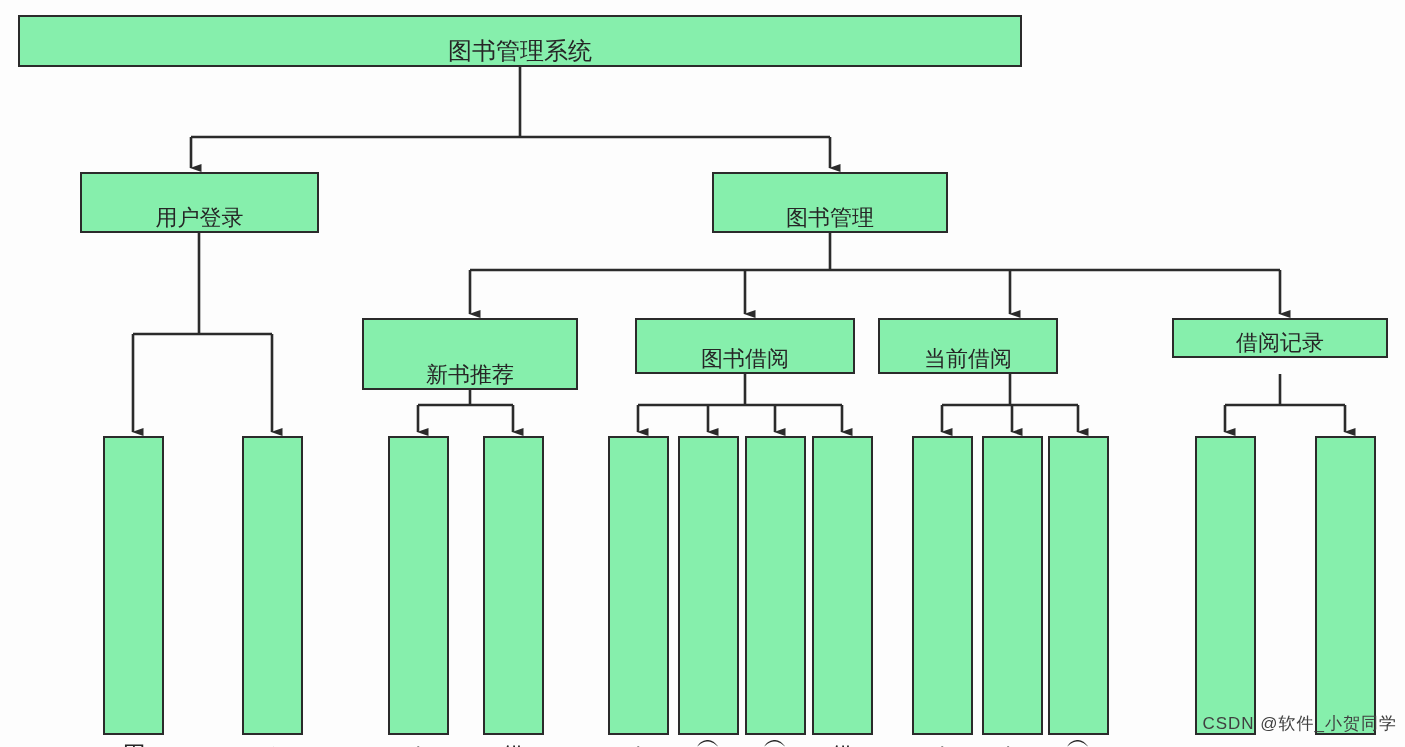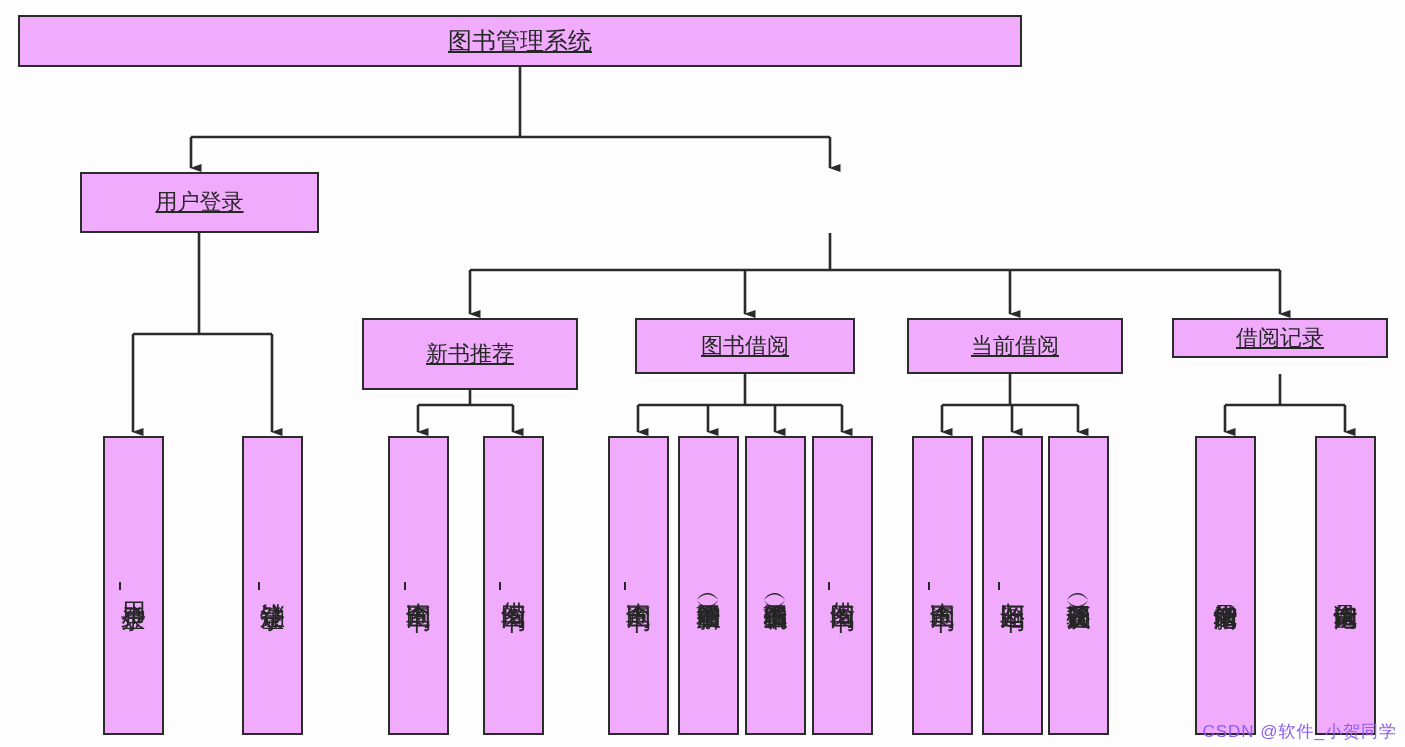--- a/index.html
+++ b/index.html
@@ -8,44 +8,43 @@
     background:#fdfdfd;
     font-family:"Liberation Sans","DejaVu Sans",sans-serif;
     overflow:hidden;
   }
   #canvas{position:relative;width:1405px;height:747px;}
   svg#wires{position:absolute;left:0;top:0;width:1405px;height:747px;pointer-events:none;}
 
   .node{
     position:absolute;
     box-sizing:border-box;
-    background:#f0abfc;
+    background:#86efac;
     border:2.5px solid #2b2b2b;
-    display:flex;align-items:center;justify-content:center;
+    display:flex;align-items:flex-end;justify-content:center;
     color:#262626;
     z-index:2;
-    text-decoration:underline;
   }
   .node .lbl{
     display:block;
     text-align:center;
     line-height:1.12;
     white-space:nowrap;
   }
   
   #n-root{left:18px;top:15px;width:1004px;height:52px;}
   #n-root .lbl{font-size:24px;}
 
   
   .lvl2 .lbl{font-size:22px;}
   #n-login{left:80px;top:172px;width:239px;height:61px;}
   #n-books{left:712px;top:172px;width:236px;height:61px;}
   #n-newrec{left:362px;top:318px;width:216px;height:72px;}
   #n-borrow{left:635px;top:318px;width:220px;height:56px;}
-  #n-current{left:907px;top:318px;width:216px;height:56px;}
+  #n-current{left:878px;top:318px;width:180px;height:56px;}
   #n-history{left:1172px;top:318px;width:216px;height:40px;}
 
   
   .leaf{top:436px;height:299px;width:61px;}
   .leaf .lbl{
     writing-mode:vertical-rl;
     text-orientation:upright;
     font-size:25px;
     letter-spacing:2px;
     line-height:1;
@@ -53,22 +52,22 @@
   }
   #l-a1{left:103px;} #l-a2{left:242px;}
   #l-b1{left:388px;} #l-b2{left:483px;}
   #l-c1{left:608px;} #l-c2{left:678px;} #l-c3{left:745px;} #l-c4{left:812px;}
   #l-d1{left:912px;} #l-d2{left:982px;} #l-d3{left:1048px;}
   #l-e1{left:1195px;} #l-e2{left:1315px;}
 
   .leaf.tall .lbl{font-size:24px;letter-spacing:0px;}
 
   #watermark{
-    position:absolute;right:8px;bottom:4px;
-    font-size:17px;color:#8b5cf6;
+    position:absolute;right:8px;bottom:12px;
+    font-size:17px;color:#404040;
     letter-spacing:1px;
     z-index:5;
     user-select:none;
   }
 </style>
 </head>
 <body>
 
 <div id="canvas">
 
@@ -122,20 +121,23 @@
     </g>
   </svg>
 
   <div class="node" id="n-root">
     <span class="lbl">图书管理系统</span>
   </div>
 
   <div class="node lvl2" id="n-login">
     <span class="lbl">用户登录</span>
   </div>
+  <div class="node lvl2" id="n-books">
+    <span class="lbl">图书管理</span>
+  </div>
 
   <div class="node lvl2" id="n-newrec">
     <span class="lbl">新书推荐</span>
   </div>
   <div class="node lvl2" id="n-borrow">
     <span class="lbl">图书借阅</span>
   </div>
   <div class="node lvl2" id="n-current">
     <span class="lbl">当前借阅</span>
   </div>

